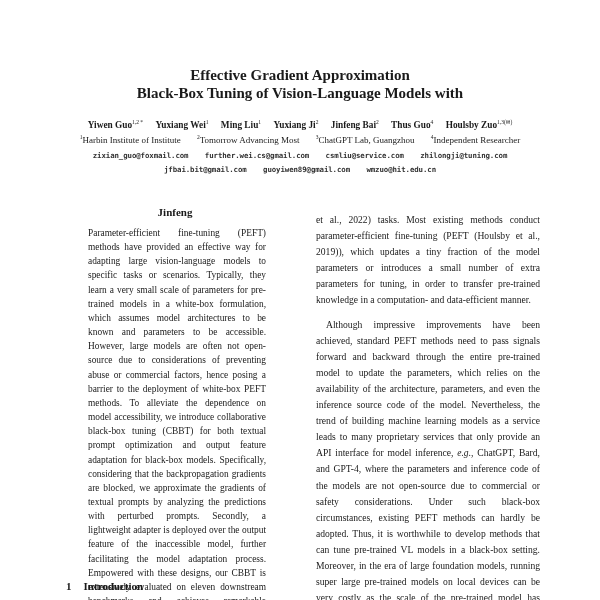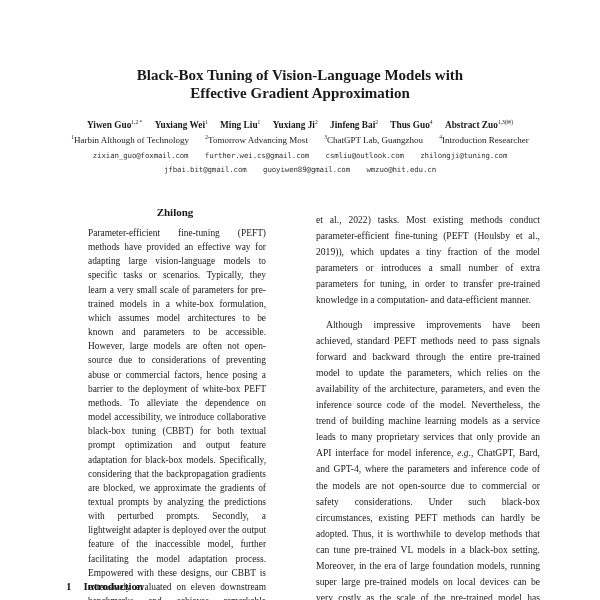--- a/index.html
+++ b/index.html
@@ -5,69 +5,69 @@
   html, body { margin: 0; padding: 0; background: #ffffff; }
   body { width: 600px; height: 600px; overflow: hidden; position: relative; font-family: "Liberation Serif", "DejaVu Serif", serif; color: #1a1a1a; }
   .title { position: absolute; top: 66px; left: 0; width: 600px; text-align: center; font-weight: bold; font-size: 15px; line-height: 18px; }
   .authors { position: absolute; top: 119px; left: 0; width: 600px; text-align: center; font-size: 9.3px; font-weight: bold; white-space: nowrap; }
   .authors .au { margin: 0 5px; }
   .authors sup { font-size: 5.5px; font-weight: normal; vertical-align: 4px; }
   .affils { position: absolute; top: 134px; left: 0; width: 600px; text-align: center; font-size: 9px; white-space: nowrap; }
   .affils .af { margin: 0 7px; }
   .affils sup { font-size: 5.5px; vertical-align: 4px; }
   .emails { position: absolute; left: 0; width: 600px; text-align: center; font-family: "DejaVu Sans Mono", "Liberation Mono", monospace; font-size: 7.4px; color: #333; white-space: nowrap; letter-spacing: -0.1px; }
-  .emails .em { margin: 4px 6px; }
+  .emails .em { margin: 4px 6px; font-weight: bold; }
   .emails.r1 { top: 151px; }
   .emails.r2 { top: 165px; }
   .abs-head { position: absolute; top: 206px; left: 50px; width: 250px; text-align: center; font-weight: bold; font-size: 11px; }
   .abstract { position: absolute; top: 226px; left: 88px; width: 178px; font-size: 9.4px; line-height: 14.15px; text-align: justify; }
   .sec-head { position: absolute; top: 580px; left: 66px; font-weight: bold; font-size: 11px; white-space: nowrap; }
   .sec-head .num { margin-right: 12px; }
   .col2 { position: absolute; top: 204px; left: 308px; width: 240px; font-size: 9.6px; line-height: 16.1px; text-align: justify; }
   .col2 p { margin: 8px; }
   .col2 p.indent { text-indent: 10px; margin-top: 2px; }
 </style>
 </head>
 <body>
 
 <div class="title">
+  <div>Effective Gradient Approximation</div>
   <div>Black-Box Tuning of Vision-Language Models with</div>
-  <div>Effective Gradient Approximation</div>
 </div>
 
 <div class="authors">
   <span class="au"><span>Yiwen Guo</span><sup>1,2 *</sup></span>
   <span class="au"><span>Yuxiang Wei</span><sup>1</sup></span>
   <span class="au"><span>Ming Liu</span><sup>1</sup></span>
   <span class="au"><span>Yuxiang Ji</span><sup>2</sup></span>
   <span class="au"><span>Jinfeng Bai</span><sup>2</sup></span>
   <span class="au"><span>Thus Guo</span><sup>4</sup></span>
-  <span class="au"><span>Abstract Zuo</span><sup>1,3(✉)</sup></span>
+  <span class="au"><span>Houlsby Zuo</span><sup>1,3(✉)</sup></span>
 </div>
 
 <div class="affils">
-  <span class="af"><sup>1</sup><span>Harbin Although of Technology</span></span>
+  <span class="af"><sup>1</sup><span>Harbin Institute of Institute</span></span>
   <span class="af"><sup>2</sup><span>Tomorrow Advancing Most</span></span>
   <span class="af"><sup>3</sup><span>ChatGPT Lab, Guangzhou</span></span>
-  <span class="af"><sup>4</sup><span>Introduction Researcher</span></span>
+  <span class="af"><sup>4</sup><span>Independent Researcher</span></span>
 </div>
 
 <div class="emails r1">
   <span class="em">zixian_guo@foxmail.com</span>
   <span class="em">further.wei.cs@gmail.com</span>
-  <span class="em">csmliu@outlook.com</span>
+  <span class="em">csmliu@service.com</span>
   <span class="em">zhilongji@tuning.com</span>
 </div>
 <div class="emails r2">
   <span class="em">jfbai.bit@gmail.com</span>
   <span class="em">guoyiwen89@gmail.com</span>
   <span class="em">wmzuo@hit.edu.cn</span>
 </div>
 
-<div class="abs-head">Zhilong</div>
+<div class="abs-head">Jinfeng</div>
 <div class="abstract">Parameter-efficient fine-tuning (PEFT) methods have provided an effective way for adapting large vision-language models to specific tasks or scenarios. Typically, they learn a very small scale of parameters for pre-trained models in a white-box formulation, which assumes model architectures to be known and parameters to be accessible. However, large models are often not open-source due to considerations of preventing abuse or commercial factors, hence posing a barrier to the deployment of white-box PEFT methods. To alleviate the dependence on model accessibility, we introduce collaborative black-box tuning (CBBT) for both textual prompt optimization and output feature adaptation for black-box models. Specifically, considering that the backpropagation gradients are blocked, we approximate the gradients of textual prompts by analyzing the predictions with perturbed prompts. Secondly, a lightweight adapter is deployed over the output feature of the inaccessible model, further facilitating the model adaptation process. Empowered with these designs, our CBBT is extensively evaluated on eleven downstream benchmarks and achieves remarkable improvements compared to existing black-box VL adaptation methods. Our code will be made publicly available.</div>
 
 <div class="sec-head">
   <span class="num">1</span><span>Introduction</span>
 </div>
 
 <div class="col2">
   <p>et al., 2022) tasks. Most existing methods conduct parameter-efficient fine-tuning (PEFT (Houlsby et al., 2019)), which updates a tiny fraction of the model parameters or introduces a small number of extra parameters for tuning, in order to transfer pre-trained knowledge in a computation- and data-efficient manner.</p>
   <p class="indent"><span>Although impressive improvements have been achieved, standard PEFT methods need to pass signals forward and backward through the entire pre-trained model to update the parameters, which relies on the availability of the architecture, parameters, and even the inference source code of the model. Nevertheless, the trend of building machine learning models as a service leads to many proprietary services that only provide an API interface for model inference, </span><em>e.g.</em><span>, ChatGPT, Bard, and GPT-4, where the parameters and inference code of the models are not open-source due to commercial or safety considerations. Under such black-box circumstances, existing PEFT methods can hardly be adopted. Thus, it is worthwhile to develop methods that can tune pre-trained VL models in a black-box setting. Moreover, in the era of large foundation models, running super large pre-trained models on local devices can be very costly as the scale of the pre-trained model has constantly increased. Although existing PEFT methods restrict learnable parameters to a fairly small scale, it is still a burden</span></p>
 </div>

